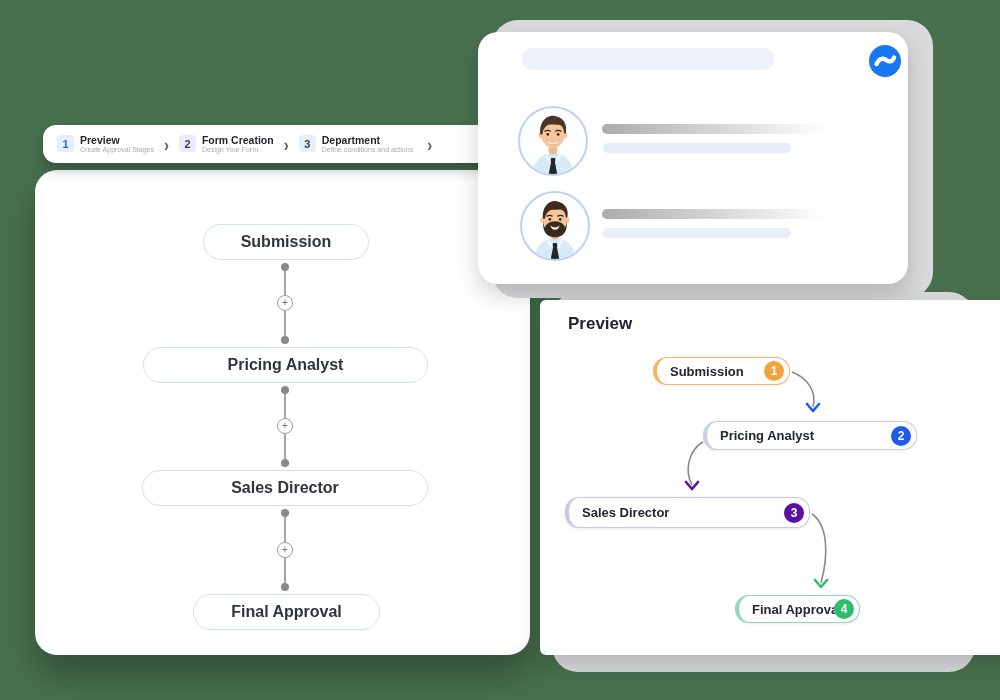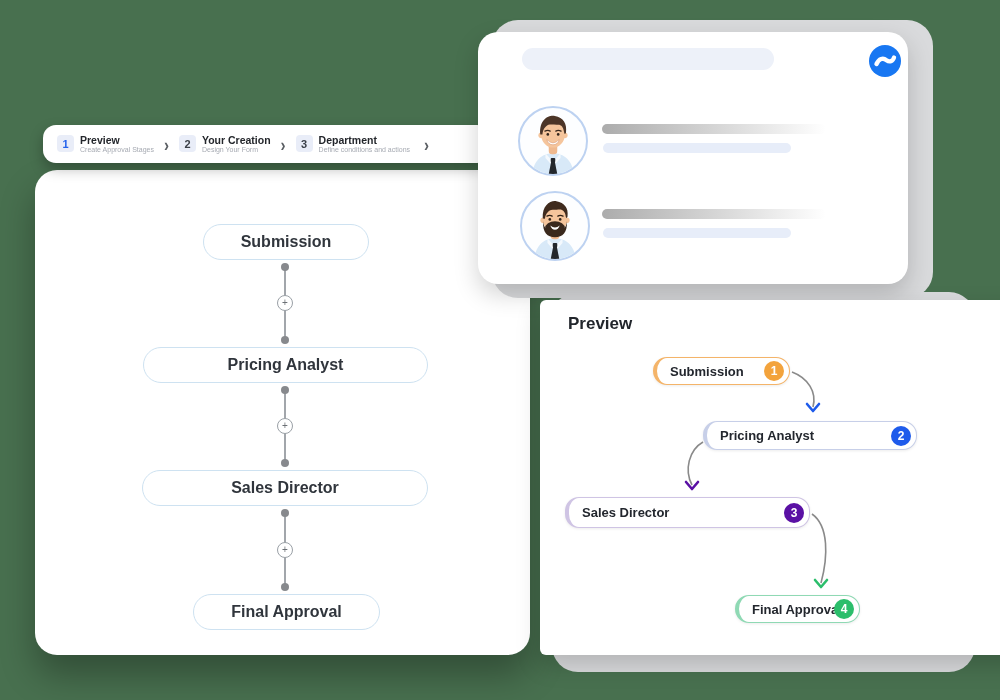--- a/index.html
+++ b/index.html
@@ -128,21 +128,21 @@
       <div class="step-chip">1</div>
       <div class="step-texts">
         <div class="step-title">Preview</div>
         <div class="step-sub">Create Approval Stages</div>
       </div>
     </div>
     <div class="step-chevron">›</div>
     <div class="step">
       <div class="step-chip">2</div>
       <div class="step-texts">
-        <div class="step-title">Your Creation</div>
+        <div class="step-title">Form Creation</div>
         <div class="step-sub">Design Your Form</div>
       </div>
     </div>
     <div class="step-chevron">›</div>
     <div class="step">
       <div class="step-chip">3</div>
       <div class="step-texts">
         <div class="step-title">Department</div>
         <div class="step-sub">Define conditions and actions</div>
       </div>

